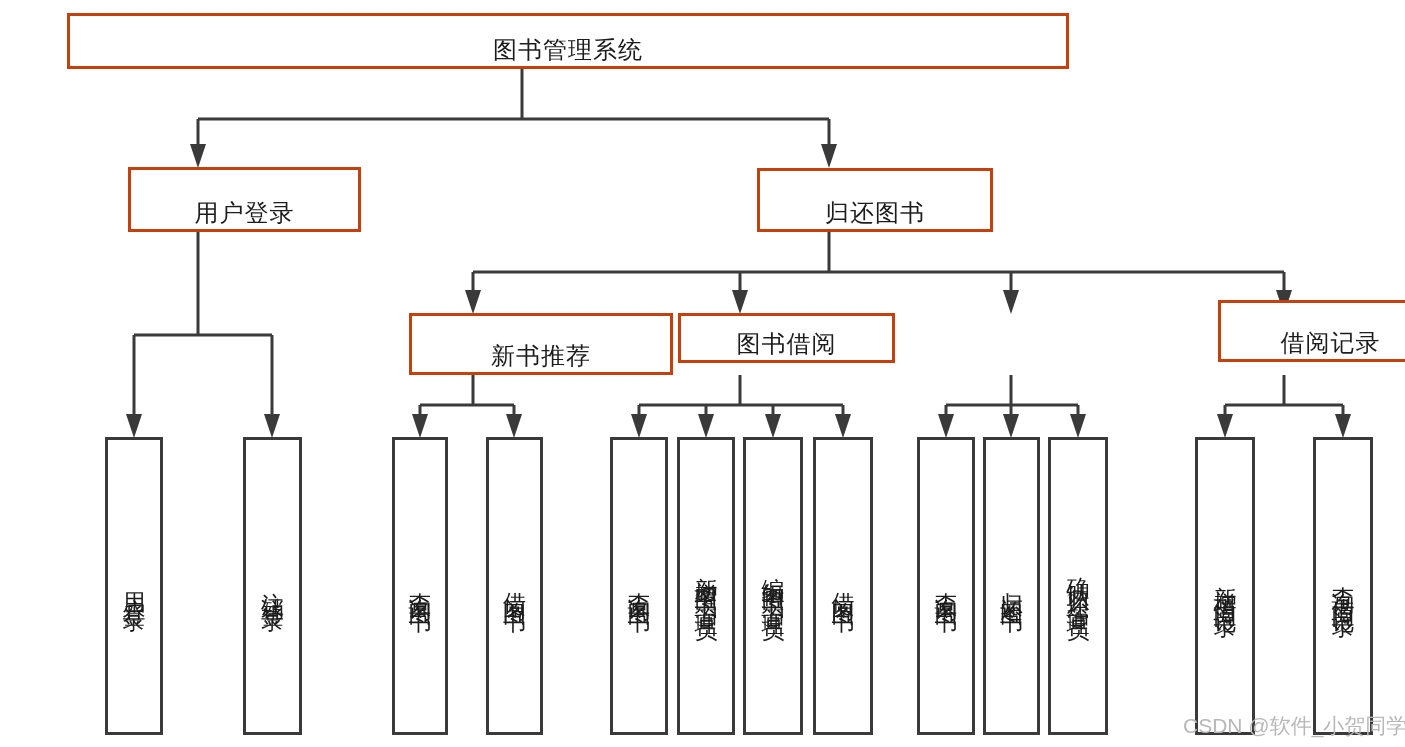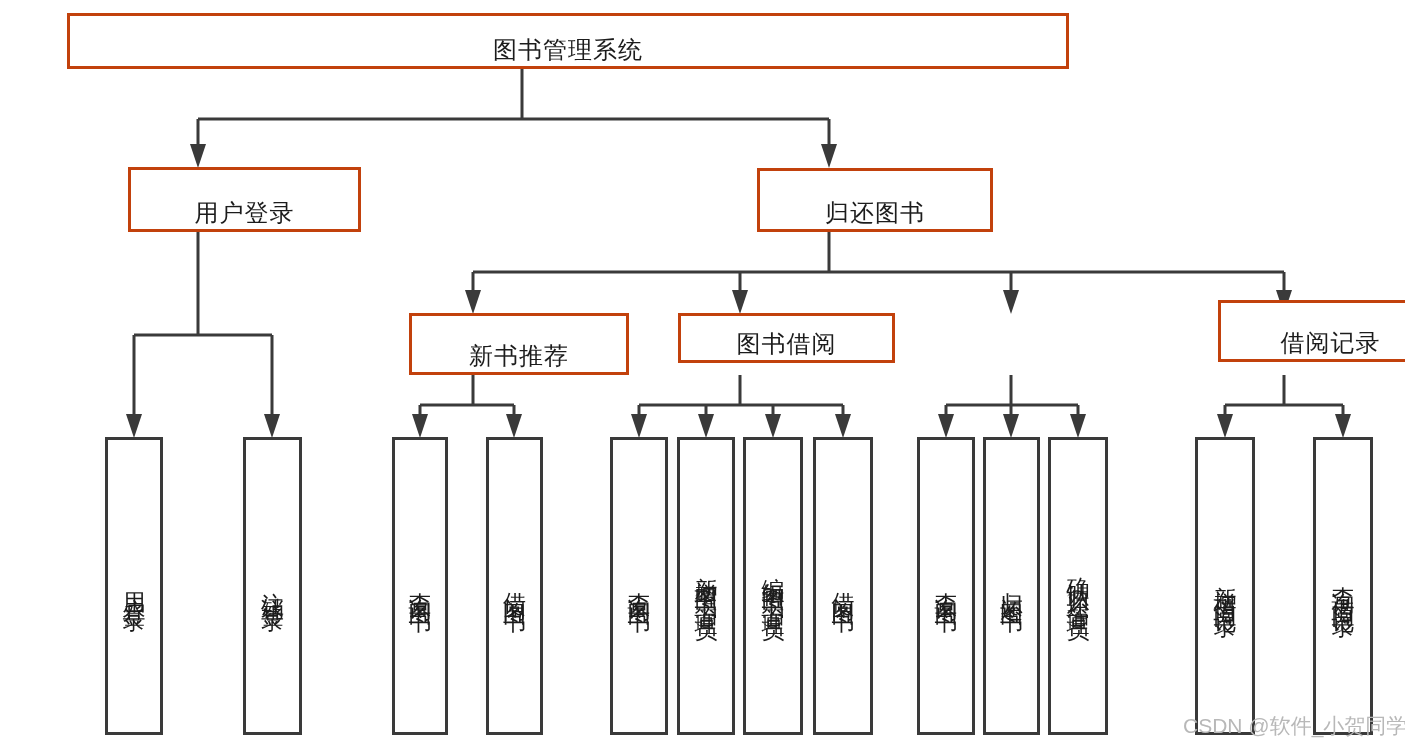--- a/index.html
+++ b/index.html
@@ -108,21 +108,21 @@
     <span>图书管理系统</span>
   </div>
 
   <div class="hbox" style="left:82px;top:167px;width:233px;height:65px">
     <span>用户登录</span>
   </div>
   <div class="hbox" style="left:711px;top:168px;width:236px;height:64px">
     <span>归还图书</span>
   </div>
 
-  <div class="hbox" style="left:363px;top:313px;width:220px;height:62px">
+  <div class="hbox" style="left:363px;top:313px;width:264px;height:62px">
     <span>新书推荐</span>
   </div>
   <div class="hbox" style="left:632px;top:313px;width:217px;height:50px">
     <span>图书借阅</span>
   </div>
   <div class="hbox" style="left:1172px;top:300px;width:225px;height:62px">
     <span>借阅记录</span>
   </div>
 
   <div class="vbox" style="left:105px;width:58px">

